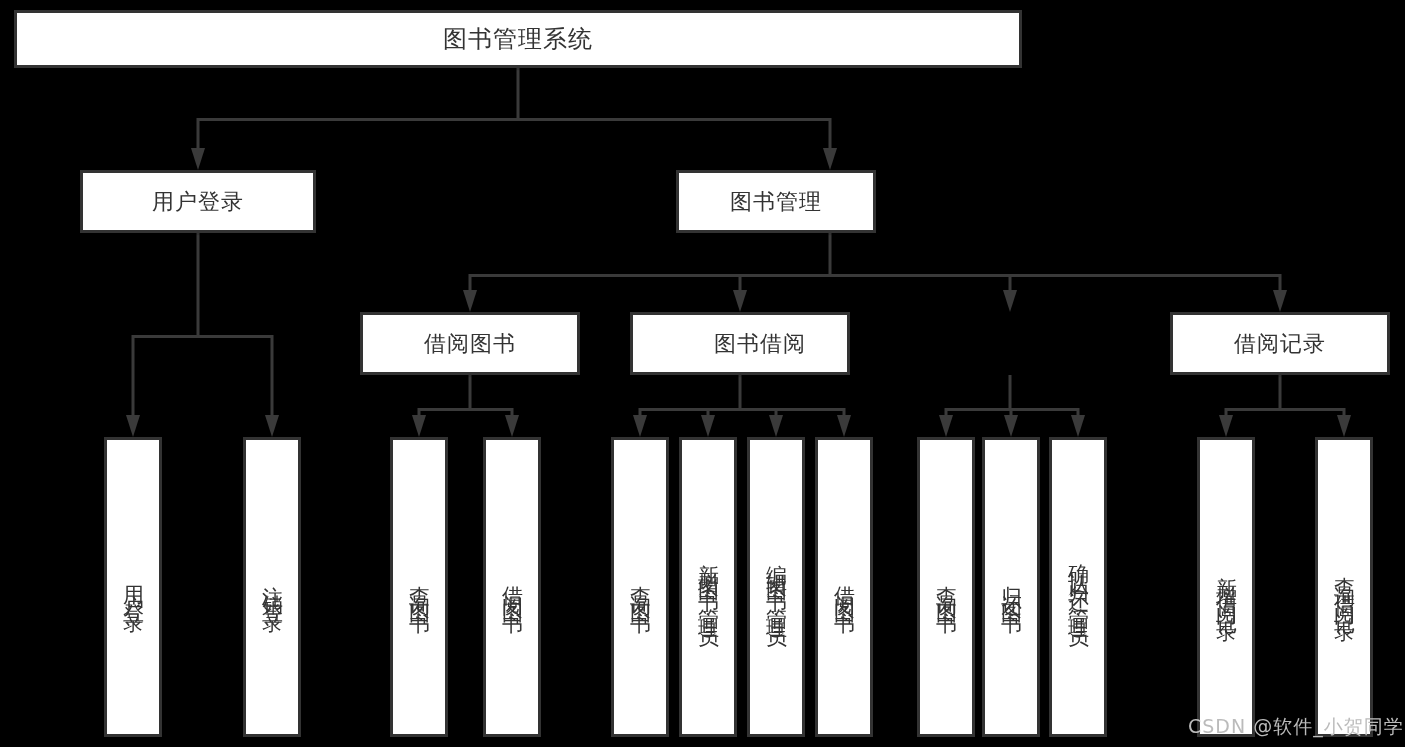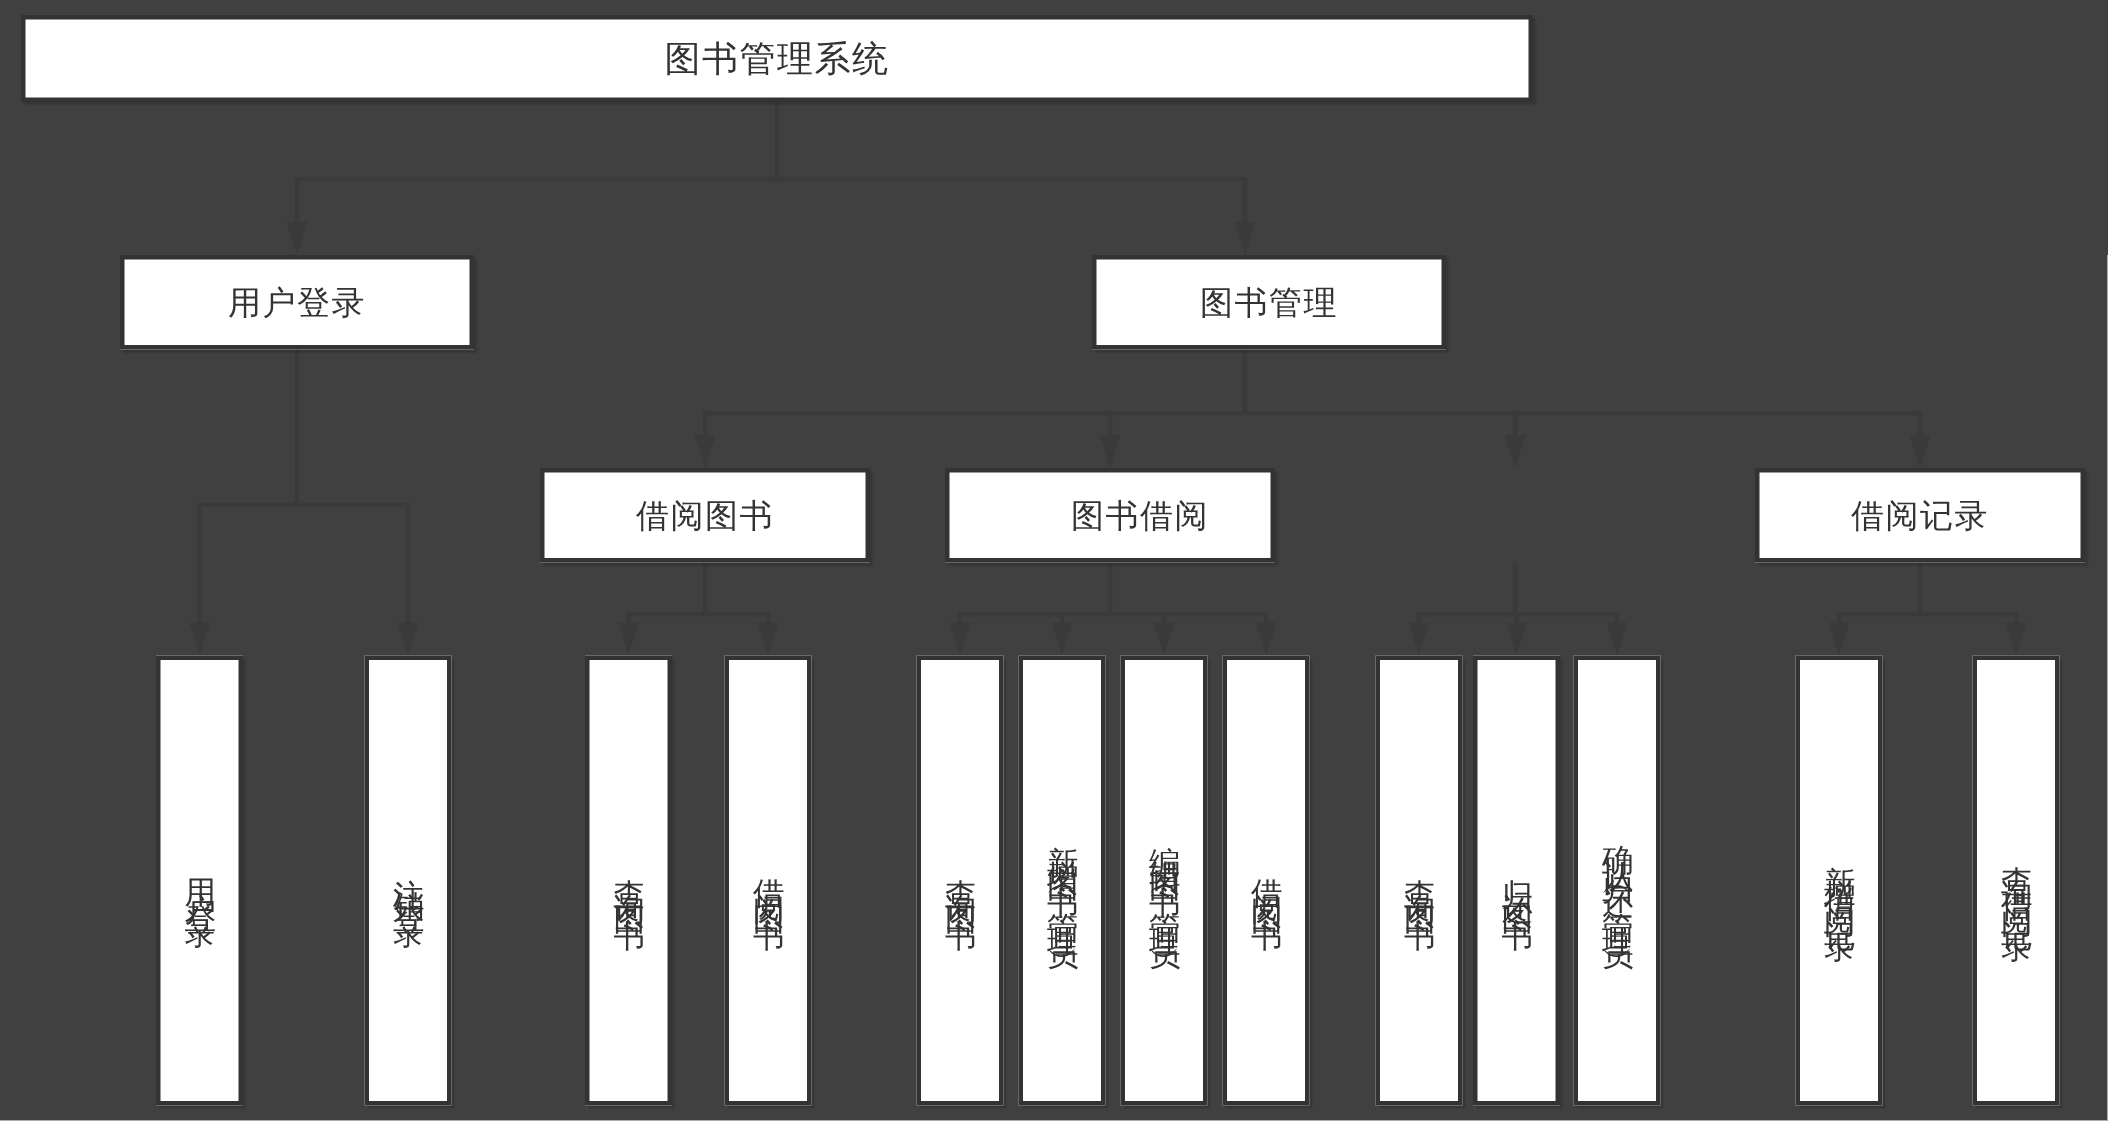--- a/index.html
+++ b/index.html
@@ -1,19 +1,19 @@
 <!DOCTYPE html>
 <html><head>
 <meta charset="utf-8">
 <style>
   html,body{margin:0;padding:0;background:#ffffff;}
   .canvas{
     position:relative;
     width:1405px;height:747px;
-    background:#404040;
+    background:#000000;
     font-family:"DejaVu Sans","Liberation Sans",sans-serif;
     color:#333333;
     overflow:hidden;
   }
   .edges{position:absolute;left:0;top:0;}
   .node{
     position:absolute;
     background:#ffffff;
     border:3px solid #333333;
     box-sizing:border-box;
@@ -75,21 +75,21 @@
       <polygon points="1004,415 1018,415 1011,437"></polygon>
       <polygon points="1071,415 1085,415 1078,437"></polygon>
       <polygon points="1219,415 1233,415 1226,437"></polygon>
       <polygon points="1337,415 1351,415 1344,437"></polygon>
     </g>
   </svg>
 
   <div class="node root-node" style="left:14px;top:10px;width:1008px;height:58px;">图书管理系统</div>
 
   <div class="node branch-node" style="left:80px;top:170px;width:236px;height:63px;">用户登录</div>
-  <div class="node branch-node" style="left:728px;top:170px;width:236px;height:63px;font-family:Liberation Serif, serif;">图书管理</div>
+  <div class="node branch-node" style="left:676px;top:170px;width:200px;height:63px;font-family:Liberation Serif, serif;">图书管理</div>
 
   <div class="node branch-node" style="left:360px;top:312px;width:220px;height:63px;">借阅图书</div>
   <div class="node branch-node" style="left:630px;top:312px;width:220px;height:63px;padding-left:40px;">图书借阅</div>
   <div class="node branch-node" style="left:1170px;top:312px;width:220px;height:63px;">借阅记录</div>
 
   <div class="node leaf-node" style="left:104px;top:437px;width:58px;height:300px;">
     <span>用户登录</span>
   </div>
   <div class="node leaf-node" style="left:243px;top:437px;width:58px;height:300px;">
     <span>注销登录</span>
@@ -125,14 +125,15 @@
     <span>确认归还（管理员）</span>
   </div>
 
   <div class="node leaf-node" style="left:1197px;top:437px;width:58px;height:300px;">
     <span>新增借阅记录</span>
   </div>
   <div class="node leaf-node" style="left:1315px;top:437px;width:58px;height:300px;">
     <span>查询借阅记录</span>
   </div>
 
+  <div class="watermark">CSDN @软件_小贺同学</div>
 
 </div>
 
 </body></html>

